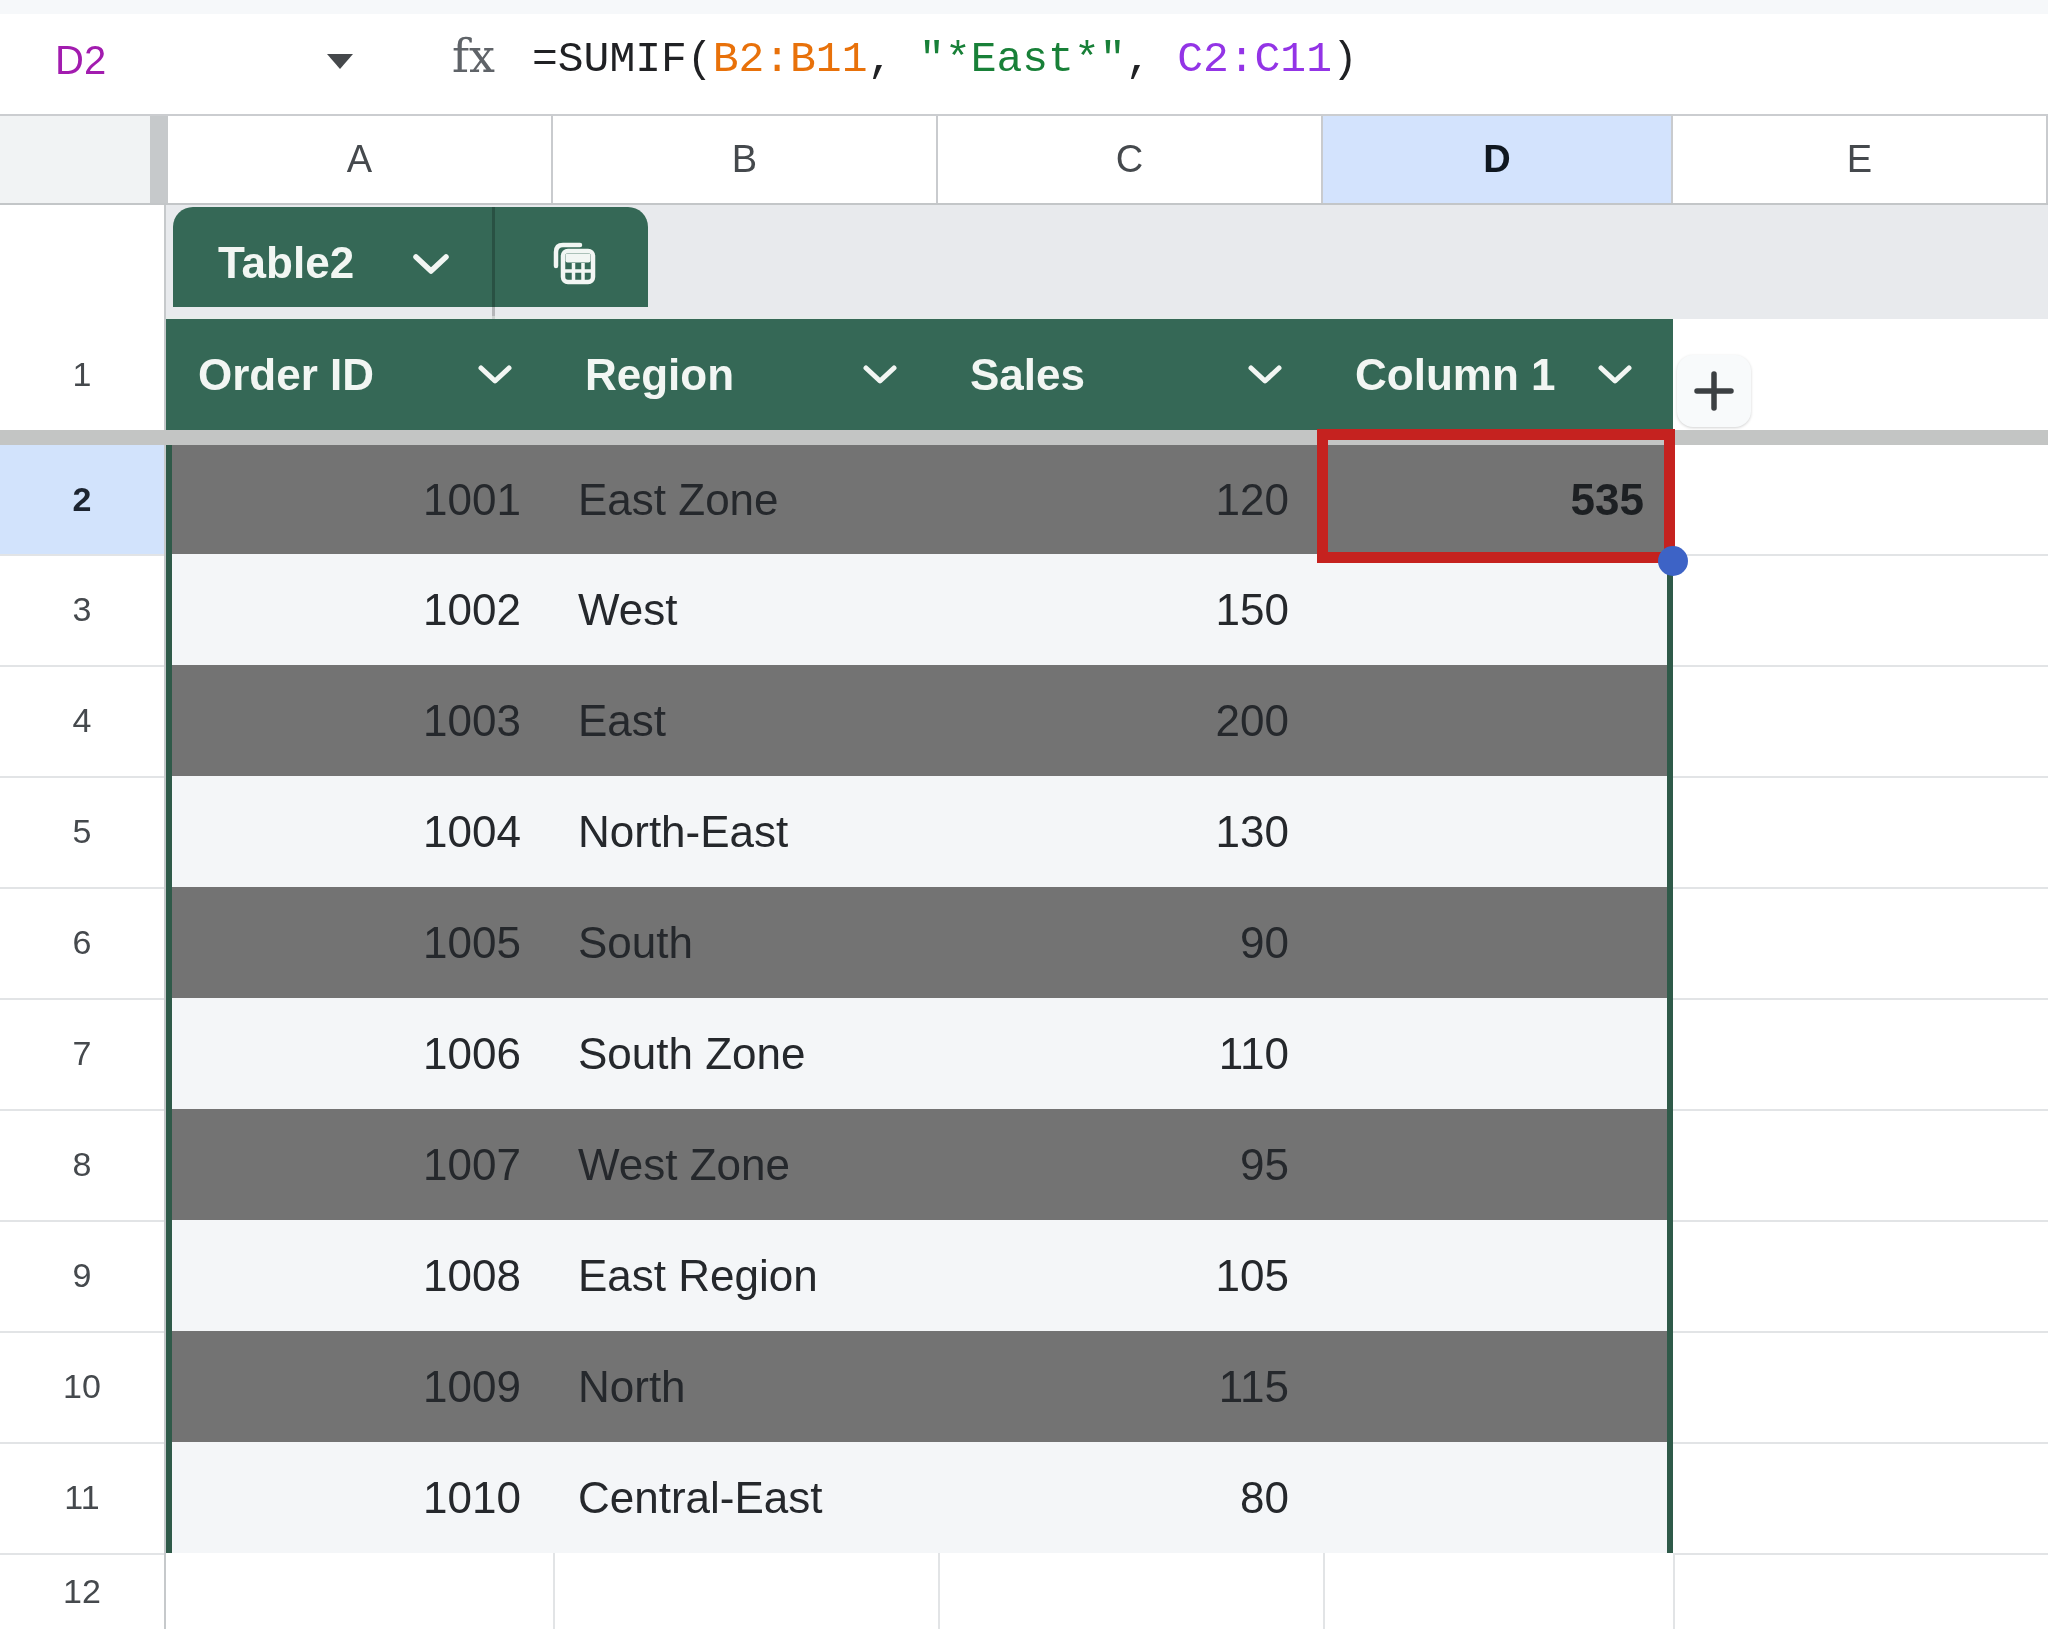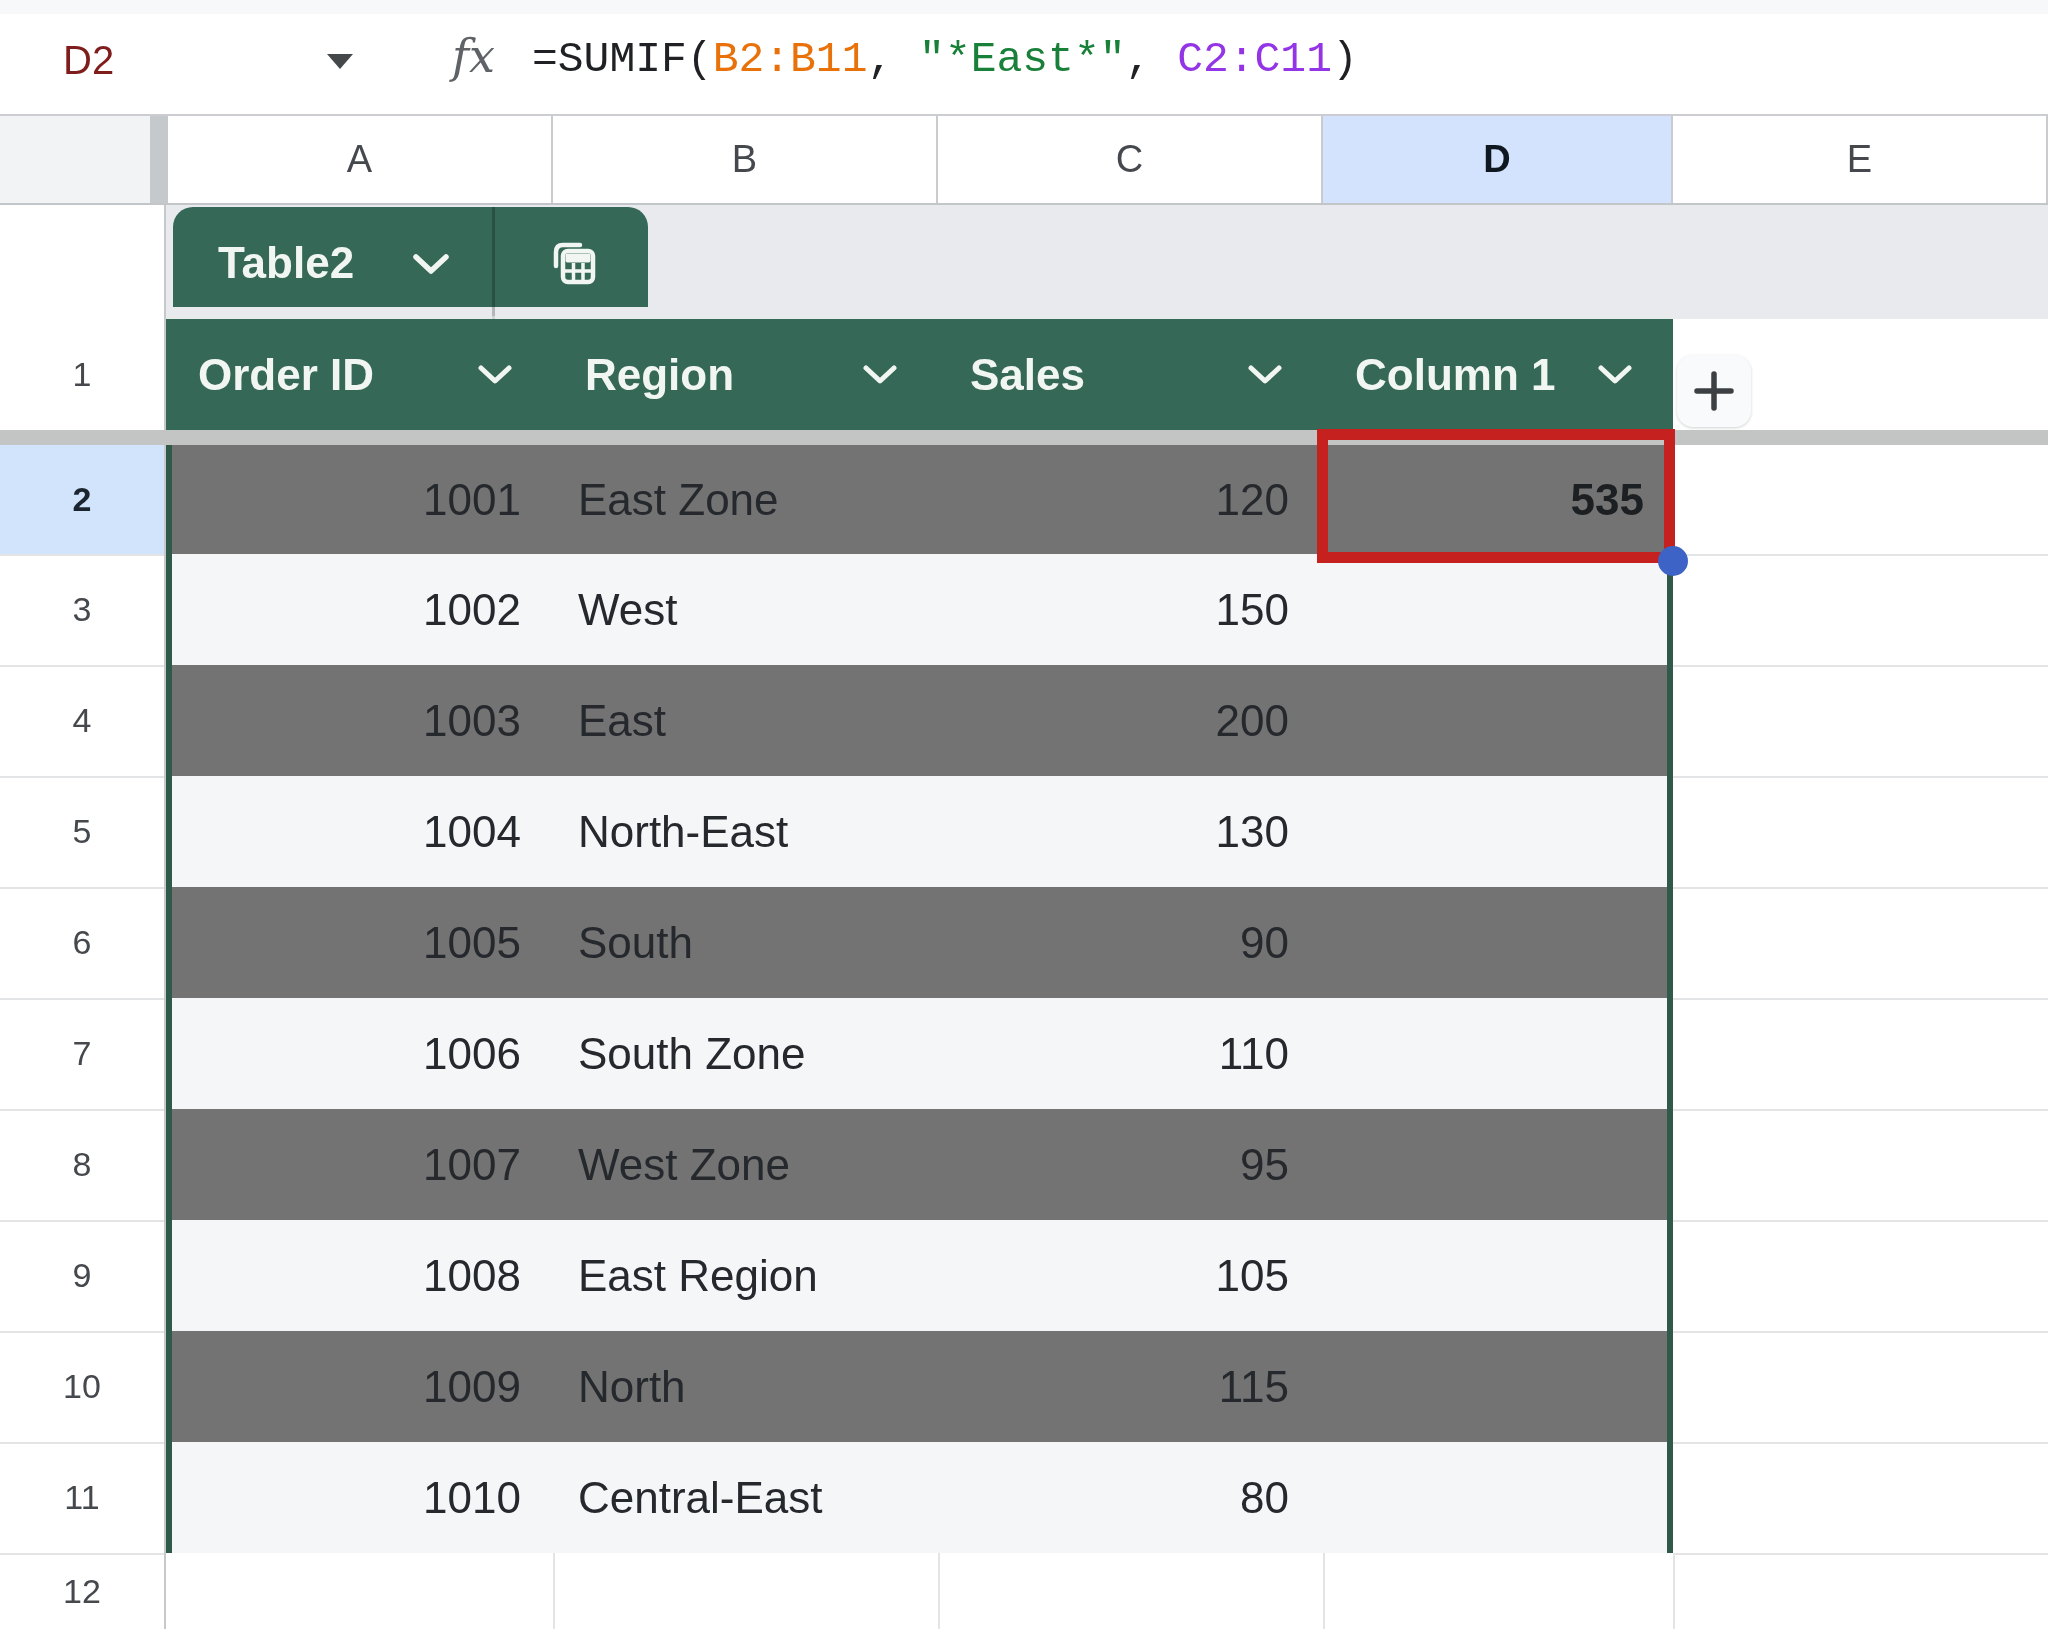--- a/index.html
+++ b/index.html
@@ -2,24 +2,24 @@
 <html><head>
 <meta charset="utf-8">
 <style>
   html,body{margin:0;padding:0;background:#fff;}
   .screen{position:relative;width:2048px;height:1629px;overflow:hidden;background:#ffffff;
           font-family:"Liberation Sans",sans-serif;-webkit-font-smoothing:antialiased;}
   .abs{position:absolute;}
 
   
   .top-strip{left:0;top:0;width:2048px;height:14px;background:#f6f8fa;}
-  .name-box-text{left:55px;top:36px;font-size:40px;line-height:48px;color:#7f1d1d;margin-left:8px;}
+  .name-box-text{left:55px;top:36px;font-size:40px;line-height:48px;color:#a21caf;}
   .name-caret{left:327px;top:54px;width:0;height:0;border-left:13px solid transparent;
               border-right:13px solid transparent;border-top:15px solid #45484b;}
-  .fx{left:452px;top:28px;font-family:"DejaVu Serif",serif;font-style:italic;
+  .fx{left:452px;top:28px;font-family:"DejaVu Serif",serif;
       font-size:46px;line-height:56px;color:#5f6368;}
   .formula{left:532px;top:34px;font-family:"Liberation Mono","DejaVu Sans Mono",monospace;
            font-size:43px;line-height:52px;white-space:pre;}
 
   
   .hdr-topline{left:0;top:114px;width:2048px;height:2px;background:#cbcdd0;}
   .corner-cell{left:0;top:116px;width:150px;height:87px;background:#f1f3f4;}
   .corner-div{left:150px;top:116px;width:18px;height:87px;background:#c6c9cb;}
   .col-h{top:116px;height:87px;background:#fff;border-right:2px solid #c9cbce;
          display:flex;align-items:center;justify-content:center;

